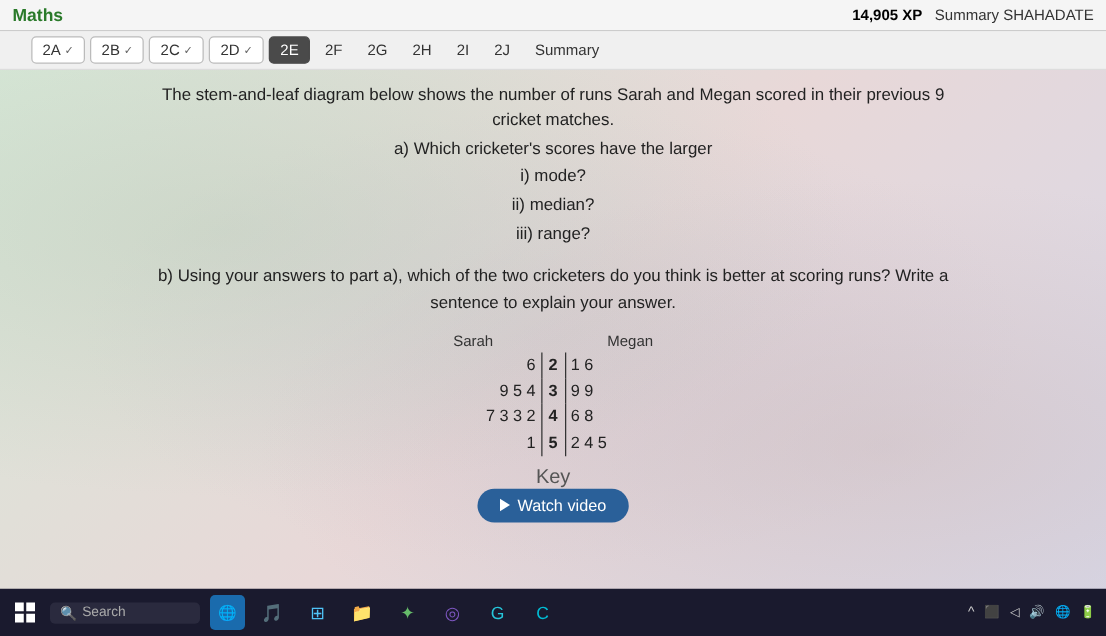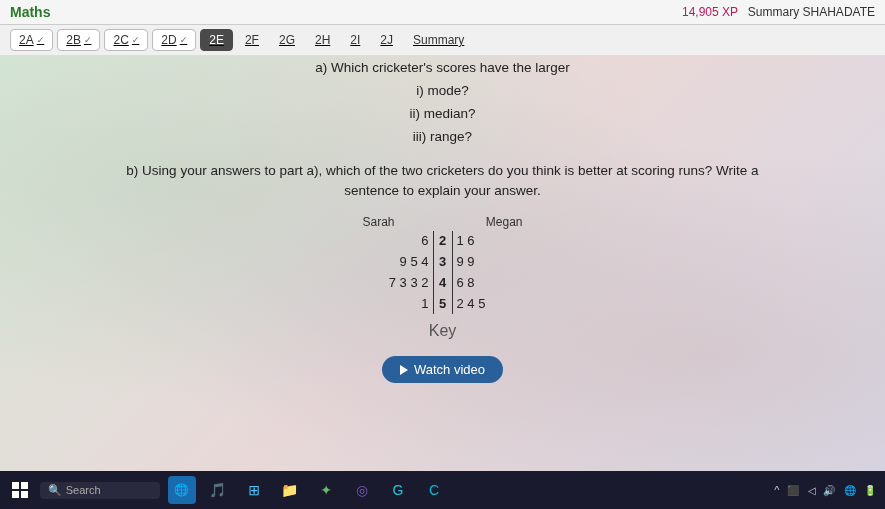--- a/index.html
+++ b/index.html
@@ -181,21 +181,21 @@
       display: flex;
       align-items: center;
       gap: 6px;
       background: #2a6099;
       color: #fff;
       border: none;
       border-radius: 20px;
       padding: 6px 18px;
       font-size: 13px;
       cursor: pointer;
-      margin-top: 16px;
+      margin-top: 0;
       position: relative;
       z-index: 1;
     }
 
     .play-icon {
       width: 0;
       height: 0;
       border-top: 5px solid transparent;
       border-bottom: 5px solid transparent;
       border-left: 8px solid #fff;
@@ -272,35 +272,34 @@
       align-items: center;
       justify-content: center;
       cursor: pointer;
     }
 
     
     .nav-row {
       display: flex;
       align-items: center;
       gap: 4px;
-      padding: 4px 10px;
+      padding: 4px 25px;
       background: #f0f0f0;
       border-bottom: 1px solid #ddd;
-      text-decoration: underline;
     }
   </style>
 </head>
 <body>
 
 <div class="top-bar">
   <div class="top-bar-left">
     <span class="brand">Maths</span>
   </div>
   <div class="top-bar-right">
-    <span style="color:#be185d;font-weight:normal;">14,905 XP</span>
+    <span style="color:#000000;font-weight:bold;">14,905 XP</span>
     &nbsp;
     <span>Summary SHAHADATE</span>
   </div>
 </div>
 
 <div class="nav-row">
   <div class="tab-item">
     <span>2A</span>
     <span class="chevron">✓</span>
   </div>
@@ -322,20 +321,24 @@
   <span class="tab-plain">2F</span>
   <span class="tab-plain">2G</span>
   <span class="tab-plain">2H</span>
   <span class="tab-plain">2I</span>
   <span class="tab-plain">2J</span>
   <span class="tab-plain">Summary</span>
 </div>
 
 <div class="main-content">
 
+  <div class="question-text">
+    <span>The stem-and-leaf diagram below shows the number of runs Sarah and Megan scored in their previous 9</span><br>
+    <span>cricket matches.</span>
+  </div>
 
   <div class="part-a">
     <span>a) Which cricketer's scores have the larger</span><br>
     <span>i) mode?</span><br>
     <span>ii) median?</span><br>
     <span>iii) range?</span>
   </div>
 
   <div class="part-b">
     <span>b) Using your answers to part a), which of the two cricketers do you think is better at scoring runs? Write a</span><br>

